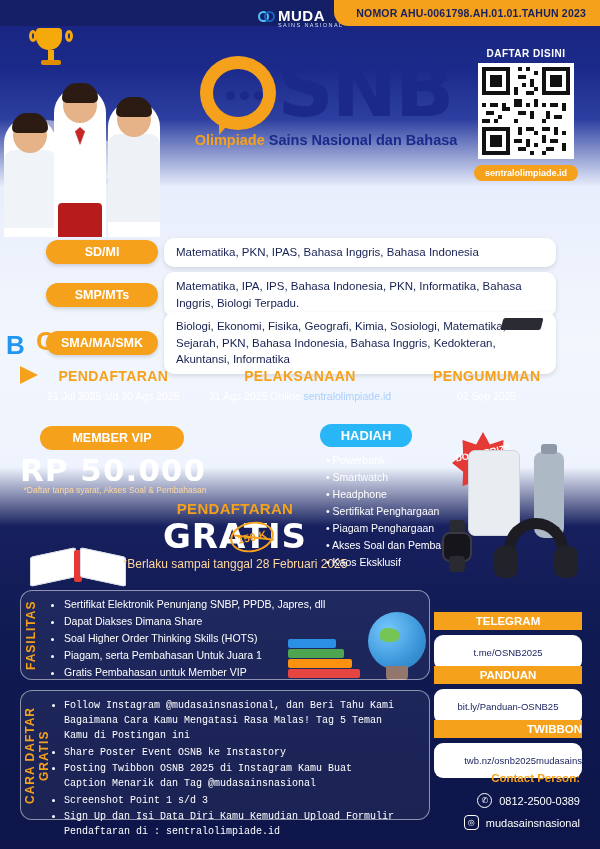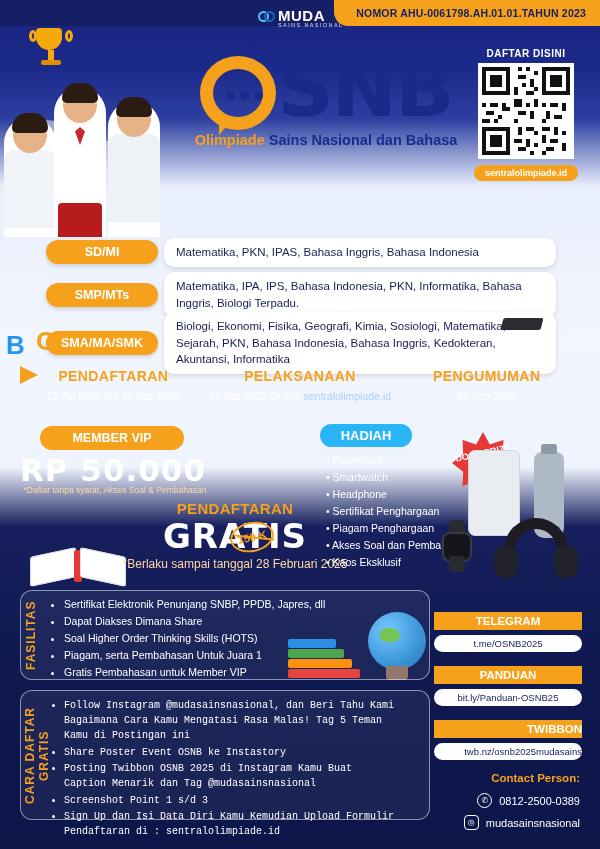--- a/index.html
+++ b/index.html
@@ -192,21 +192,21 @@
   .fas-list li { margin-left: 12px; }
 
   .caradaftar { top: 690px; left: 20px; width: 410px; height: 130px; }
   .cd-label { top: 700px; left: 24px; height: 112px; font-size: 12px; width: 18px; line-height:1.15; }
   .cd-list { position:absolute; top: 698px; left: 52px; width: 348px; color:#fff; font-size: 10px; line-height: 1.5; }
   .cd-list li { margin-left: 12px; margin-bottom: 1.5px; font-family: Liberation Mono, monospace; }
 
   
   .linkblock { position:absolute; right: 18px; width: 148px; text-align:center; }
   .linkblock .cap { background:#f5a11b; color:#fff; font-size: 11.5px; font-weight:bold; border-radius: 0; padding: 3px 0; }
-  .linkblock .val { background:#ffffff; color:#17205e; font-size: 9.5px; border-radius: 9px; padding: 3px 0; margin-top: 5px; }
+  .linkblock .val { background:#ffffff; color:#17205e; font-size: 9.5px; border-radius: 9px; padding: 12px 0; margin-top: 5px; }
   .lb1 { top: 612px; } .lb2 { top: 666px; } .lb3 { top: 720px; text-align: right; }
 
   .contact-h { position:absolute; right: 20px; top: 772px; color:#f5a11b; font-size: 11.5px; font-weight:bold; }
   .contact-row { position:absolute; right: 20px; display:flex; align-items:center; gap:7px; color:#fff; font-size: 11px; }
   .cr1 { top: 793px; } .cr2 { top: 815px; }
   .cicon { width: 15px; height: 15px; border: 1.4px solid #fff; border-radius: 50%; display:flex; align-items:center; justify-content:center; font-size: 8px; }
   .cicon.ig { border-radius: 4px; }
 
   
   .deco { position:absolute; }

